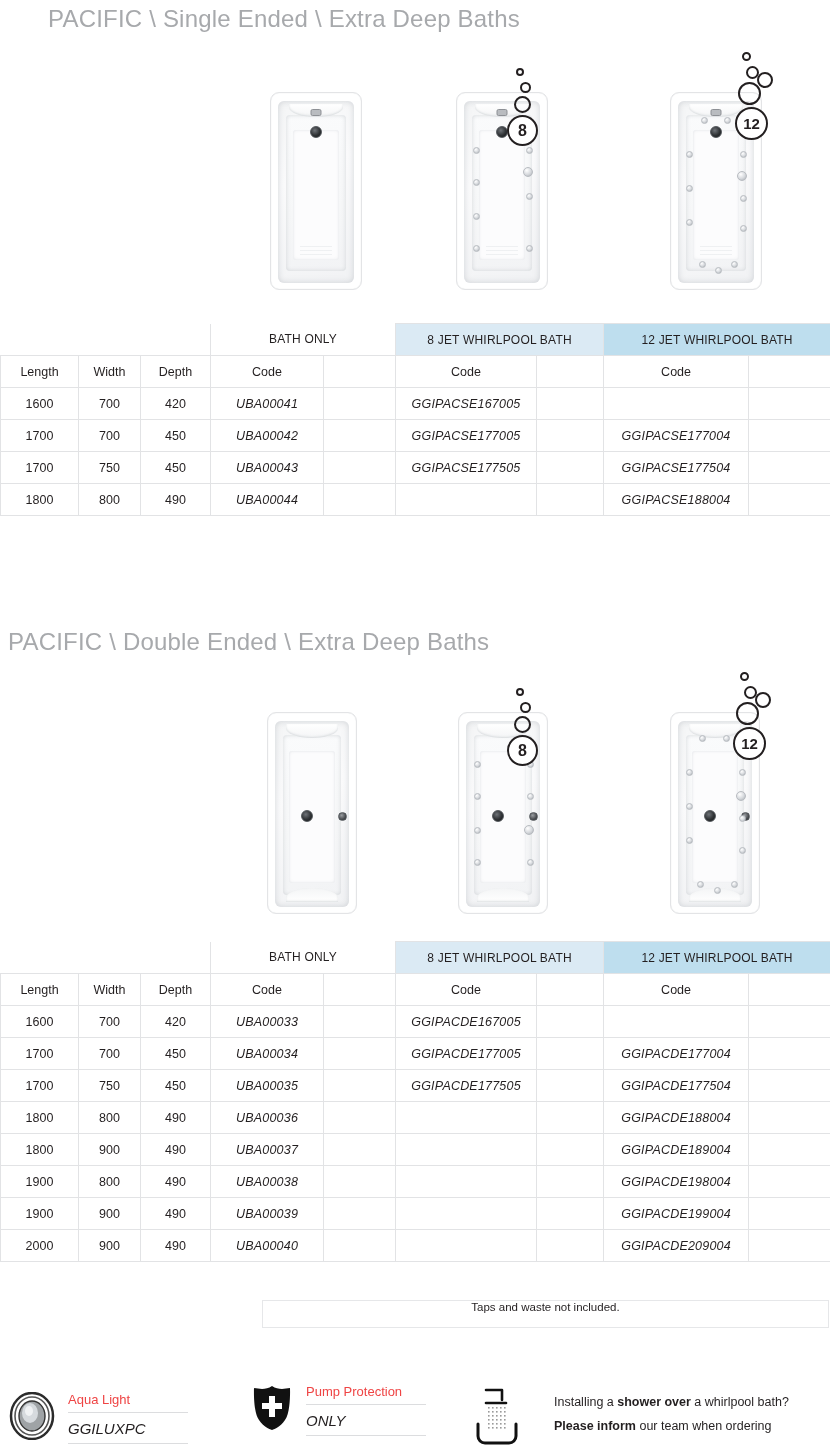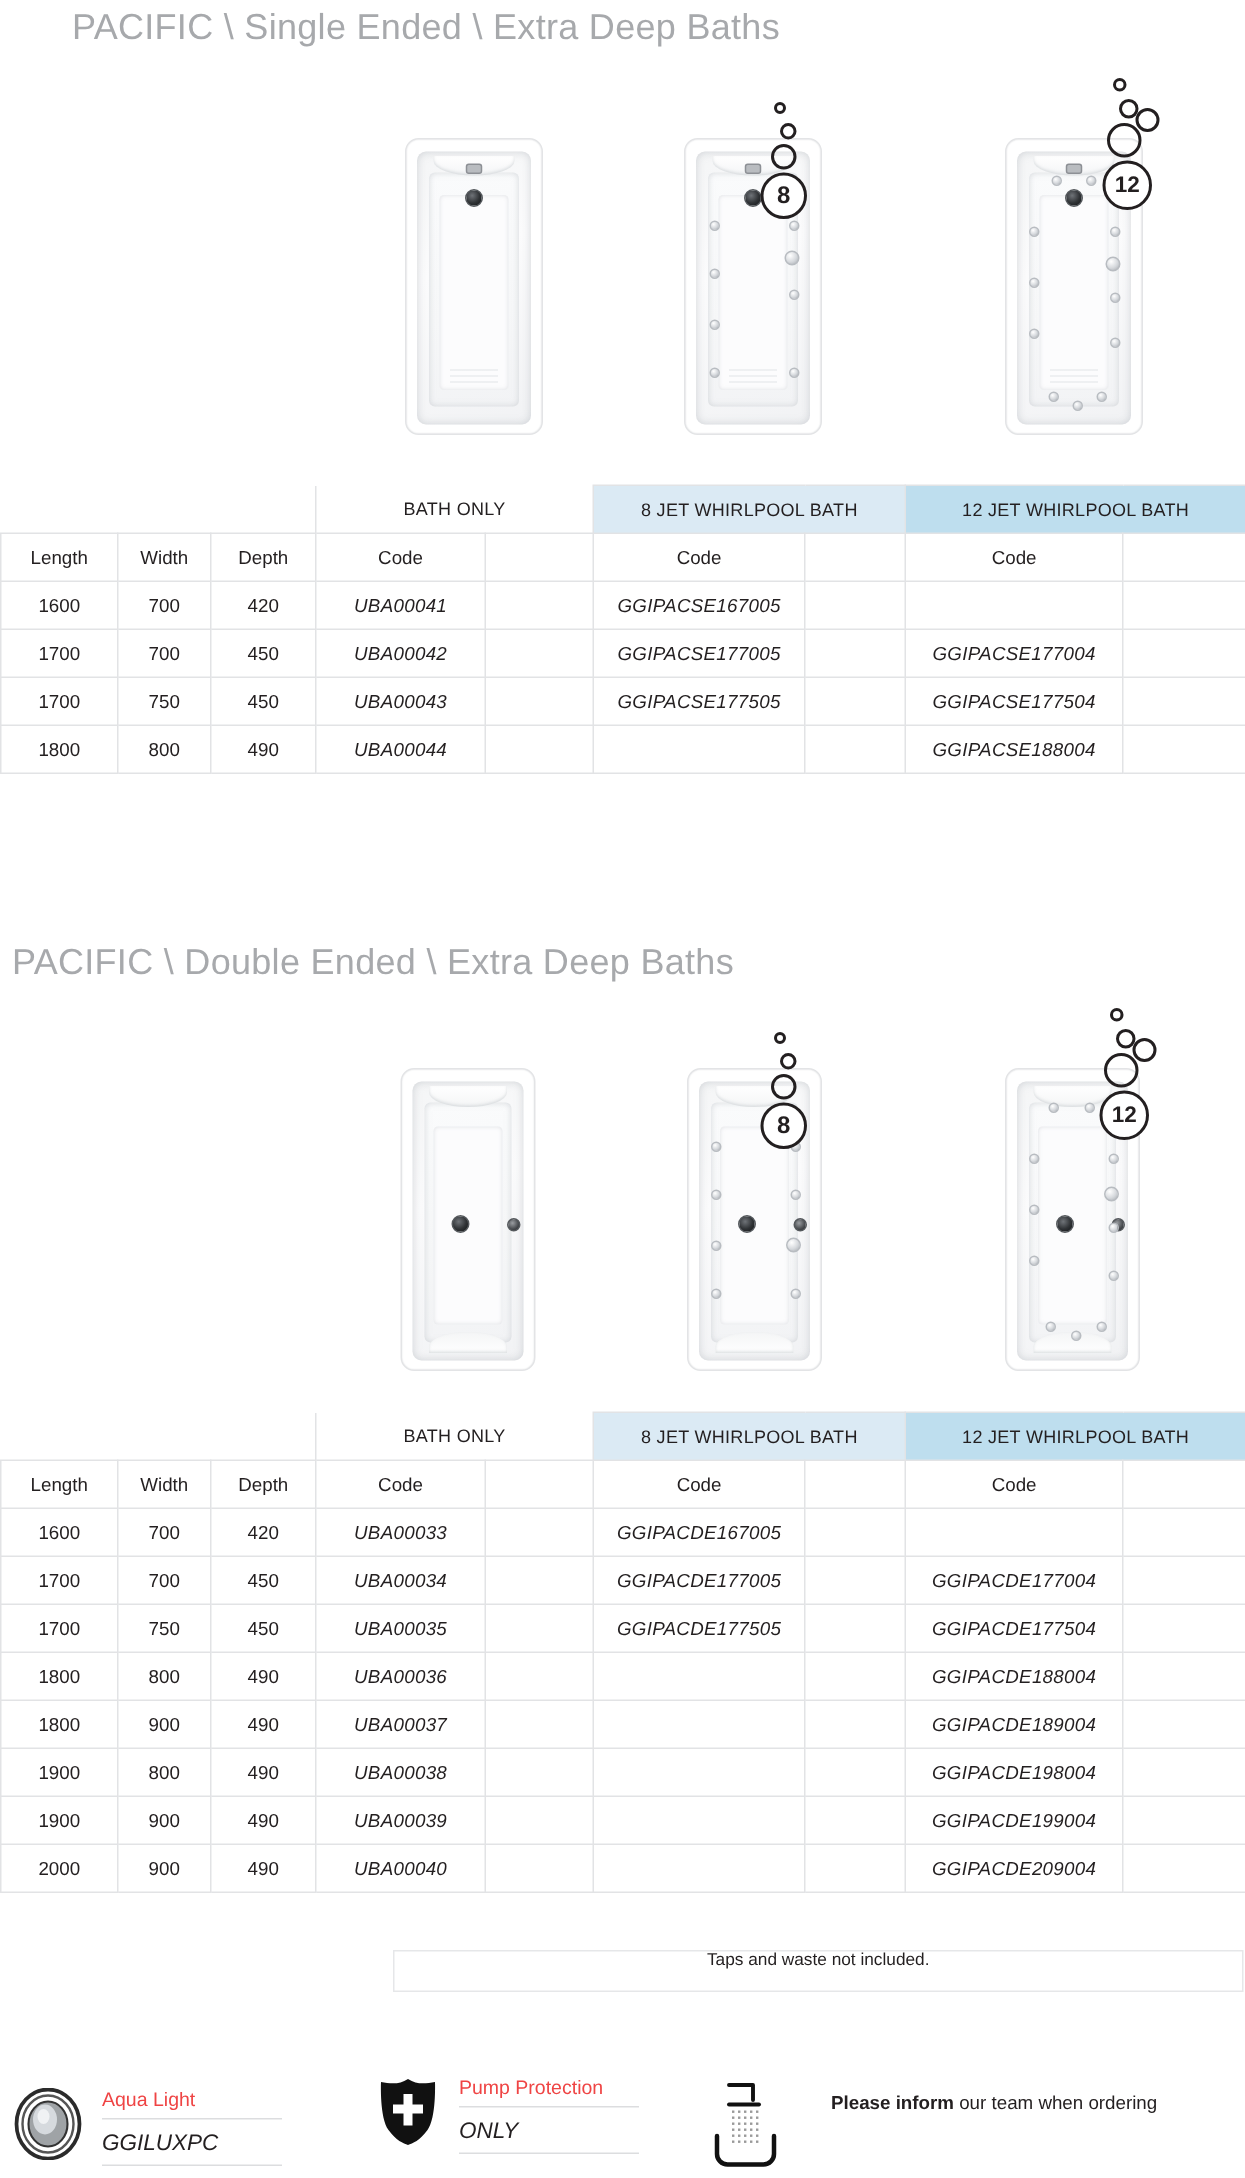--- a/index.html
+++ b/index.html
@@ -620,18 +620,21 @@
         <rect x="16" y="43" width="1.6" height="1.6"></rect>
           <rect x="20" y="43" width="1.6" height="1.6"></rect>
         <rect x="24" y="43" width="1.6" height="1.6"></rect>
           <rect x="28" y="43" width="1.6" height="1.6"></rect>
         <rect x="32" y="43" width="1.6" height="1.6"></rect>
       </g>
       <path d="M6 40 v12 a7 7 0 0 0 7 7 h24 a7 7 0 0 0 7 -7 v-12" fill="none" stroke="#111" stroke-width="3" stroke-linecap="round"></path>
     </svg>
     <div class="shower-text" style="left:82px;top:6px;">
       <div class="shower-line">
+        <span>Installing a </span><b>shower over</b><span> a whirlpool bath?</span>
+      </div>
+      <div class="shower-line">
         <b>Please inform</b><span> our team when ordering</span>
       </div>
     </div>
   </div>
 
 </div>
 
 </body></html>

